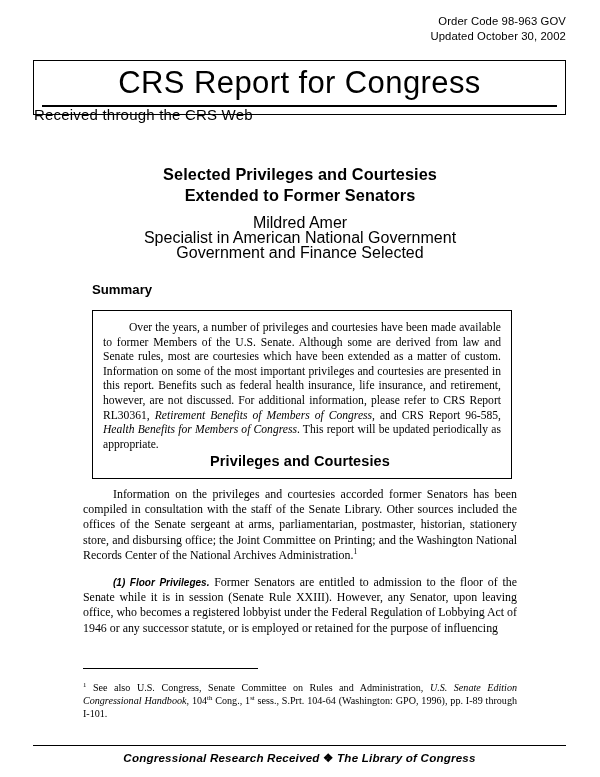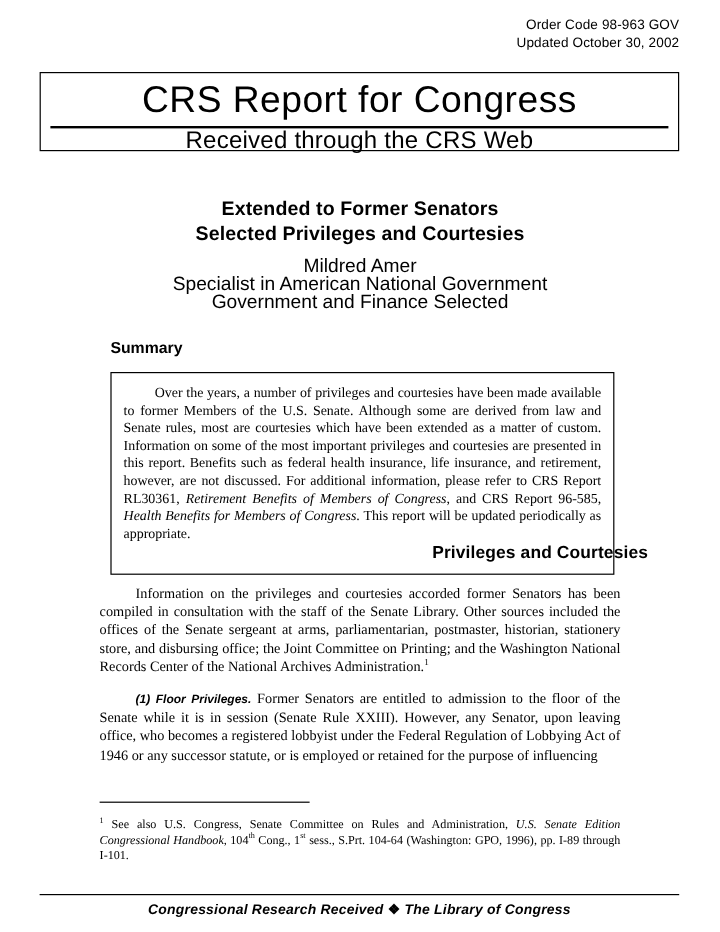--- a/index.html
+++ b/index.html
@@ -34,21 +34,21 @@
     line-height: 14.5px;
     letter-spacing: 0.1px;
   }
 
   
   .banner {
     position: absolute;
     left: 33px;
     top: 60px;
     width: 533px;
-    height: 66px;
+    height: 55px;
     border: 1.6px solid #000;
     box-sizing: border-box;
   }
   .banner-title {
     position: absolute;
     left: 0;
     right: 0;
     top: 4px;
     text-align: center;
     font-family: "Liberation Sans", sans-serif;
@@ -63,23 +63,23 @@
     right: 8px;
     top: 44px;
     height: 1.5px;
     background: #000;
   }
   .banner-sub {
     position: absolute;
     left: 0;
     right: 0;
     top: 45px;
-    text-align: center;
-    font-family: "Liberation Sans", sans-serif;
-    font-size: 20px;
+    text-align: left;
+    font-family: "Liberation Sans", sans-serif;
+    font-size: 15px;
     font-weight: 400;
     letter-spacing: 0.2px;
     white-space: nowrap;
   }
 
   
   .report-title {
     position: absolute;
     left: 60px;
     right: 60px;
@@ -134,21 +134,21 @@
     hyphens: none;
   }
   .summary-text i { font-style: italic; }
 
   
   .section-heading {
     position: absolute;
     left: 60px;
     right: 60px;
     top: 453px;
-    text-align: right;
+    text-align: center;
     font-family: "Liberation Sans", sans-serif;
     font-weight: bold;
     font-size: 14.5px;
     letter-spacing: 0.1px;
   }
 
   
   .body-block {
     position: absolute;
     left: 83px;
@@ -236,22 +236,22 @@
     <div>Updated October 30, 2002</div>
   </div>
 
   <div class="banner">
     <div class="banner-title">CRS Report for Congress</div>
     <div class="banner-rule"></div>
     <div class="banner-sub">Received through the CRS Web</div>
   </div>
 
   <div class="report-title">
+    <div>Selected Privileges and Courtesies</div>
     <div>Extended to Former Senators</div>
-    <div>Selected Privileges and Courtesies</div>
   </div>
 
   <div class="author">
     <div>Mildred Amer</div>
     <div>Specialist in American National Government</div>
     <div>Government and Finance Selected</div>
   </div>
 
   <div class="summary-heading">Summary</div>
 

